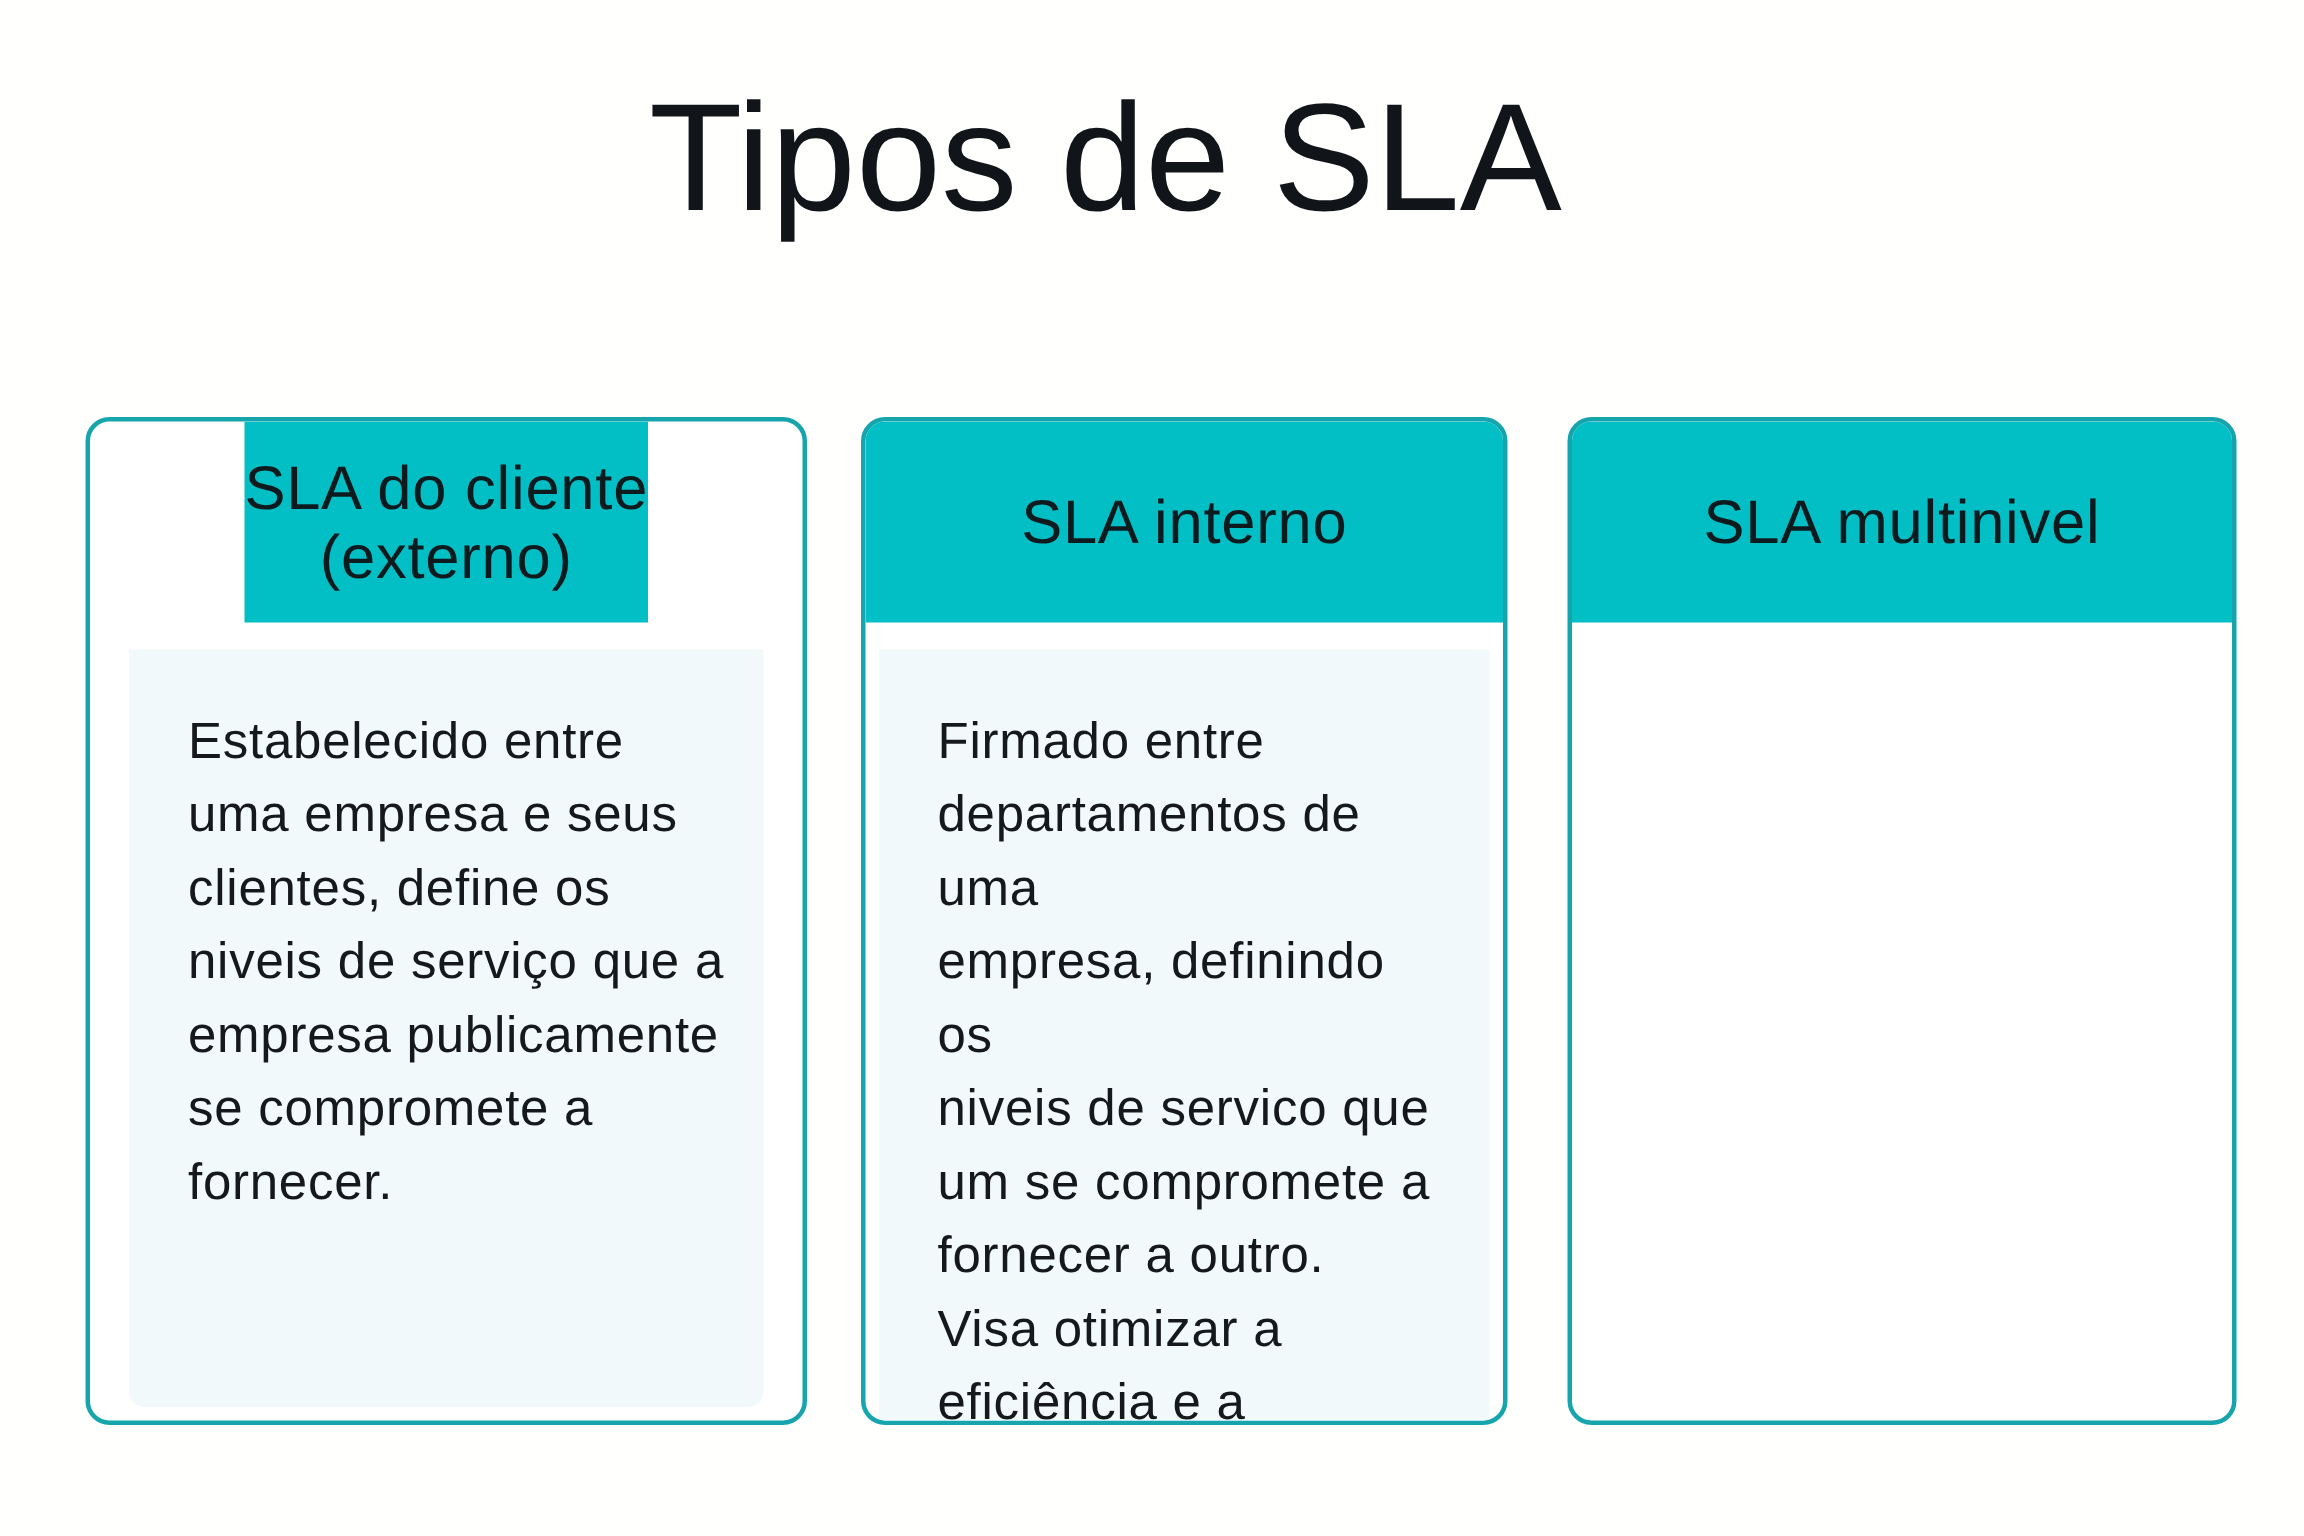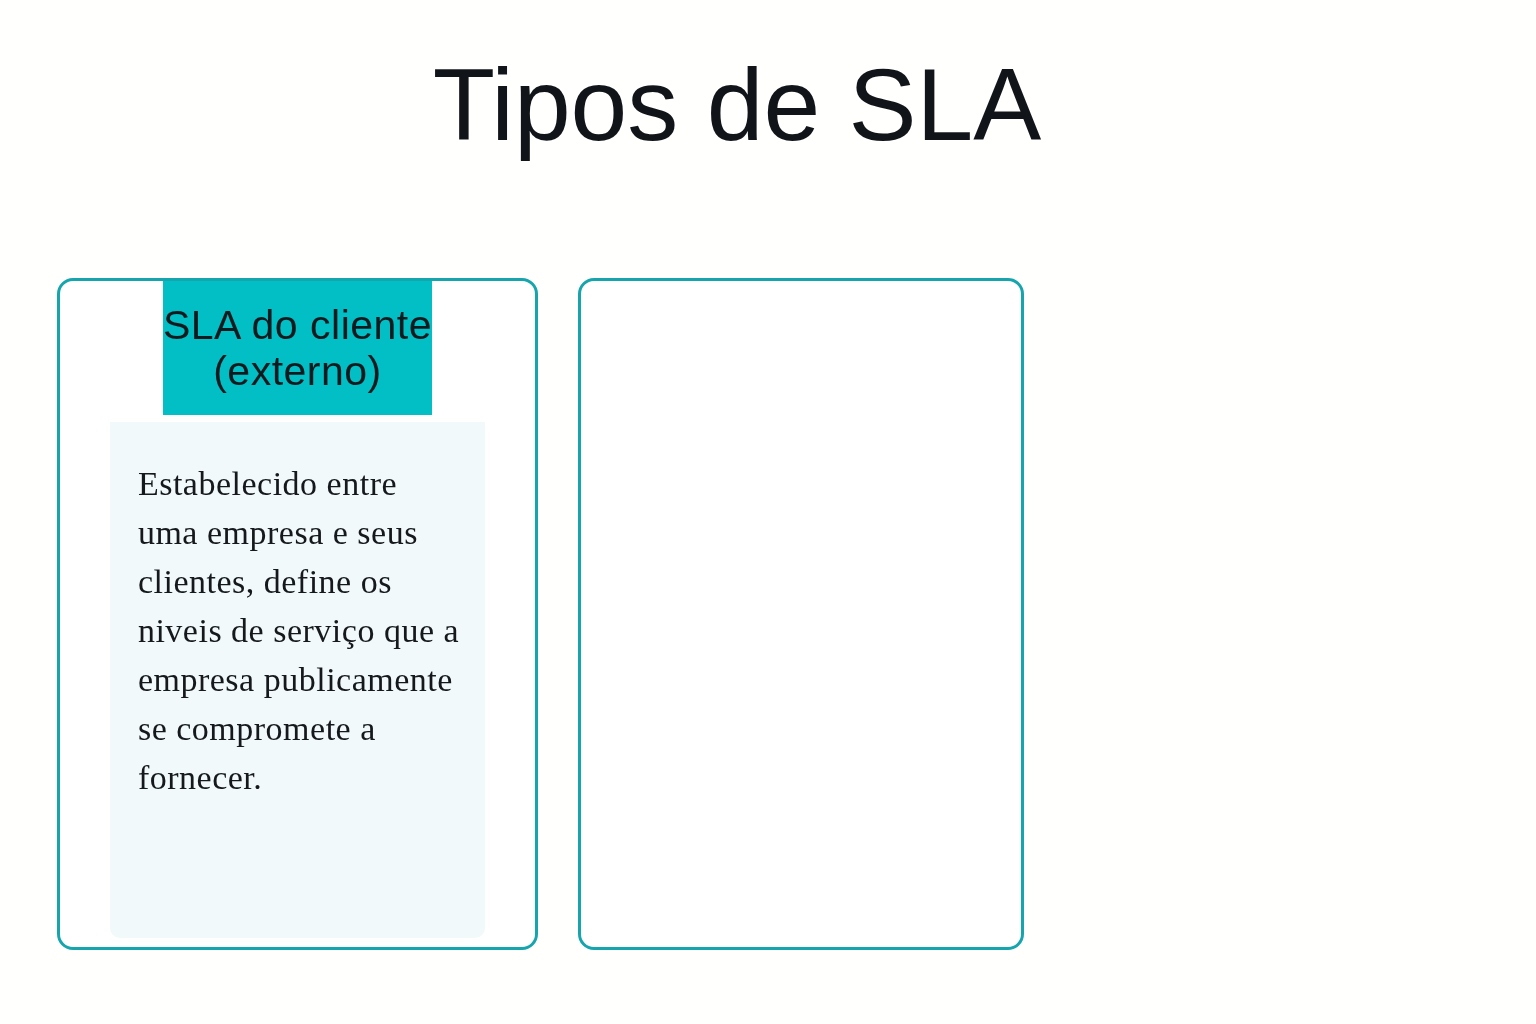--- a/index.html
+++ b/index.html
@@ -61,25 +61,24 @@
     font-size:41px;
     font-weight:400;
     letter-spacing:0.5px;
     line-height:1.13;
     text-align:center;
     color:#0E1B1E;
     white-space:pre-line;
   }
   .card-body{
     flex:1 1 auto;
-    margin:7px 9px 9px 9px;
+    margin:18px 9px 9px 9px;
     background:var(--card-body-bg);
     border-radius:0 0 10px 10px;
-    padding:37px 26px 0 28px;
-    font-family:Liberation Serif, serif;
+    padding:37px 26px 0 39px;
   }
   .card-body p{
     font-size:34px;
     line-height:49px;
     letter-spacing:0.5px;
     color:var(--body-text);
     white-space:pre-line;
   }
 </style>
 </head>
@@ -100,18 +99,37 @@
         <p>Estabelecido entre
 uma empresa e seus
 clientes, define os
 niveis de serviço que a
 empresa publicamente
 se compromete a
 fornecer.</p>
       </div>
     </article>
 
+    <article class="card c2">
+      <header class="card-header">
+        <h2>SLA interno</h2>
+      </header>
+      <div class="card-body">
+        <p>Firmado entre
+departamentos de uma
+empresa, definindo os
+niveis de servico que
+um se compromete a
+fornecer a outro.
+Visa otimizar a
+eficiência e a
+colaboração interna.</p>
+      </div>
+    </article>
 
     <article class="card c3">
+      <header class="card-header">
+        <h2>SLA multinivel</h2>
+      </header>
     </article>
 
   </section>
 </main>
 
 </body></html>

